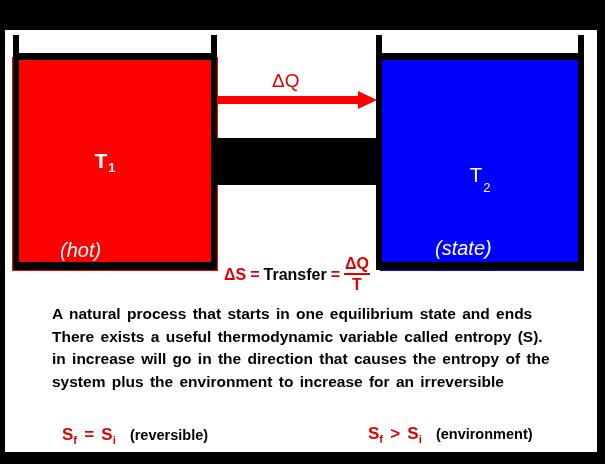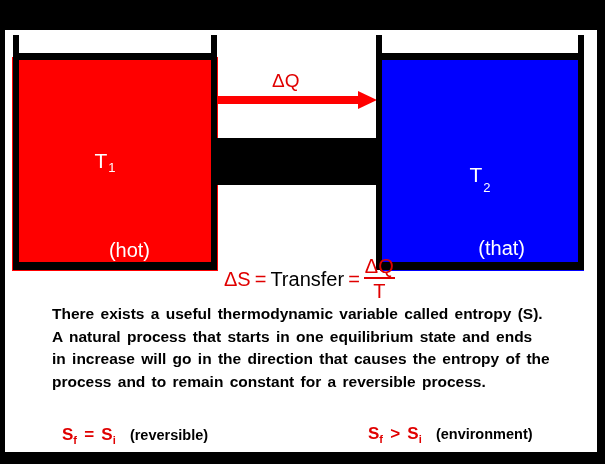--- a/index.html
+++ b/index.html
@@ -15,37 +15,37 @@
     
     .wall { position: absolute; background: #000; }
     .fill-hot { position: absolute; background: #ff0000; }
     .fill-cold { position: absolute; background: #0000ff; }
     .temp-label {
       position: absolute; color: #fff; font-size: 21px; line-height: 1;
       text-align: center;
     }
     .temp-label sub { font-size: 13px; position: relative; top: 4px; vertical-align: baseline; margin-left: 1px; }
     .state-label {
-      position: absolute; color: #fff; font-size: 20px; text-align: right; line-height: 1;
+      position: absolute; color: #fff; font-size: 20px; text-align: left; line-height: 1; font-style: italic;
     }
     .dq {
       position: absolute; color: #e00000; font-size: 19px; line-height: 1;
     }
     .heat-label {
       position: absolute; color: #000; font-size: 14px; font-weight: bold; line-height: 1;
       letter-spacing: 0px; word-spacing: 5px; margin-top: 32px;
     }
     .arrow-shaft { position: absolute; background: #ff0000; }
     .arrow-head {
       position: absolute; width: 0; height: 0;
       border-top: 9px solid transparent; border-bottom: 9px solid transparent;
       border-left: 19px solid #ff0000;
     }
     .formula {
-      position: absolute; font-size: 20px; font-weight: normal; line-height: 1; white-space: nowrap;
+      position: absolute; font-size: 16px; font-weight: bold; line-height: 1; white-space: nowrap;
       display: flex; align-items: center; text-align: center;
     }
     .red { color: #e00000; }
     .blk { color: #000; }
     .frac { display: inline-flex; flex-direction: column; align-items: center; margin-left: 4px; }
     .frac .num { padding: 0 1px 1px; border-bottom: 2px solid #e00000; }
     .frac .den { padding-top: 2px; }
     .para {
       position: absolute; left: 52px; top: 303px; width: 510px;
       font-size: 15.5px; font-weight: bold; color: #000; line-height: 22.5px;
@@ -63,21 +63,21 @@
 <body>
 
 <div class="canvas"></div>
 
 <div>
   <div class="fill-hot" style="left:12px; top:57px; width:206px; height:214px;"></div>
   <div class="wall" style="left:13px; top:35px; width:6px; height:235px;"></div>
   <div class="wall" style="left:211px; top:35px; width:6px; height:235px;"></div>
   <div class="wall" style="left:13px; top:53px; width:204px; height:7px;"></div>
   <div class="wall" style="left:15px; top:262px; width:202px; height:8px;"></div>
-  <div class="temp-label" style="left:85px; top:150px; width:40px;">
+  <div class="temp-label" style="left:85px; top:150px; width:40px;font-weight:bold;">
     <span>T</span><sub>1</sub>
   </div>
   <div class="state-label" style="left:60px; top:240px; width:90px;">(hot)</div>
 </div>
 
 <div class="wall" style="left:217px; top:138px; width:160px; height:47px;"></div>
 
 <div>
   <div class="dq" style="left:272px; top:71px;">ΔQ</div>
   <div class="arrow-shaft" style="left:217px; top:96px; width:142px; height:8px;"></div>
@@ -87,39 +87,39 @@
 
 <div>
   <div class="fill-cold" style="left:380px; top:58px; width:204px; height:213px;"></div>
   <div class="wall" style="left:376px; top:35px; width:6px; height:235px;"></div>
   <div class="wall" style="left:578px; top:35px; width:6px; height:235px;"></div>
   <div class="wall" style="left:376px; top:53px; width:208px; height:7px;"></div>
   <div class="wall" style="left:378px; top:262px; width:206px; height:8px;"></div>
   <div class="temp-label" style="left:460px; top:164px; width:40px;">
     <span>T</span><sub style="top:10px;">2</sub>
   </div>
-  <div class="state-label" style="left:435px; top:238px; width:90px;">(that)</div>
+  <div class="state-label" style="left:435px; top:238px; width:90px;">(state)</div>
 </div>
 
 <div class="formula" style="left:224px; top:256px;">
   <span class="red">ΔS</span>
   <span class="red" style="margin:0 4px;">=</span>
   <span class="blk">Transfer</span>
   <span class="red" style="margin-left:4px;">=</span>
   <span class="frac">
     <span class="num red">ΔQ</span>
     <span class="den red">T</span>
   </span>
 </div>
 
 <div class="para">
+  <div>A natural process that starts in one equilibrium state and ends</div>
   <div>There exists a useful thermodynamic variable called entropy (S).</div>
-  <div>A natural process that starts in one equilibrium state and ends</div>
   <div>in increase will go in the direction that causes the entropy of the</div>
-  <div>process and to remain constant for a reversible process.</div>
+  <div>system plus the environment to increase for an irreversible</div>
 </div>
 
 <div class="eqn" style="left:62px; top:426px;">
   <span class="sym"><span>S</span><sub>f</sub></span>
   <span class="sym" style="margin:0 3px;">=</span>
   <span class="sym"><span>S</span><sub>i</sub></span>
   <span class="note">(reversible)</span>
 </div>
 
 <div class="eqn" style="left:368px; top:425px;">

